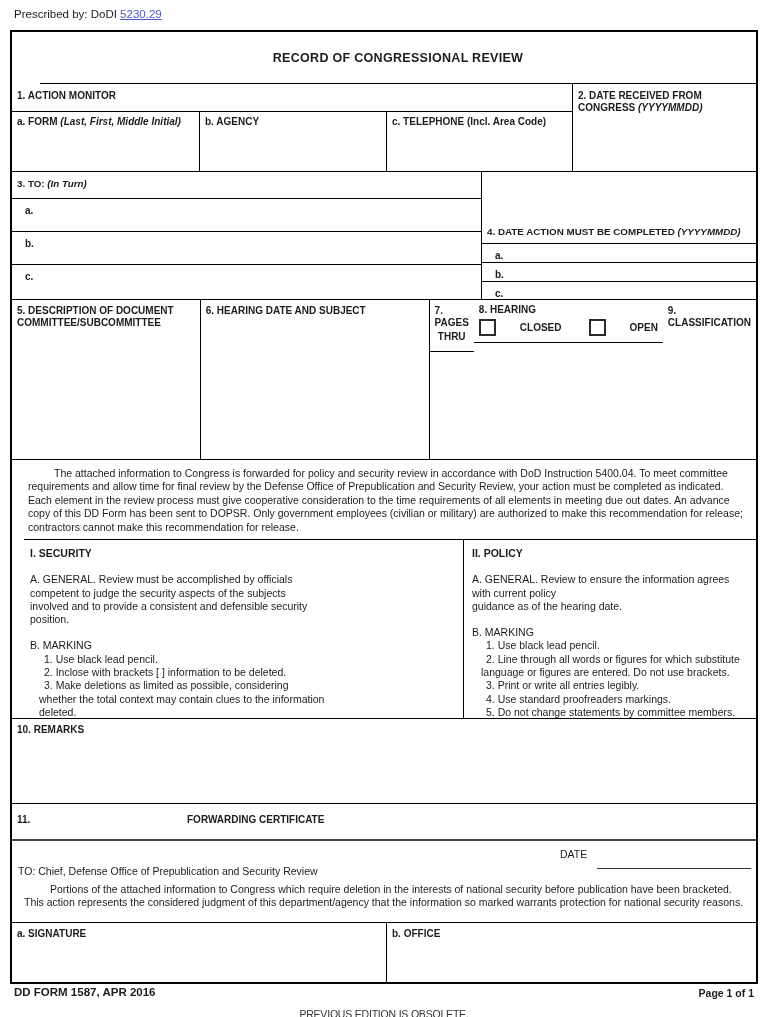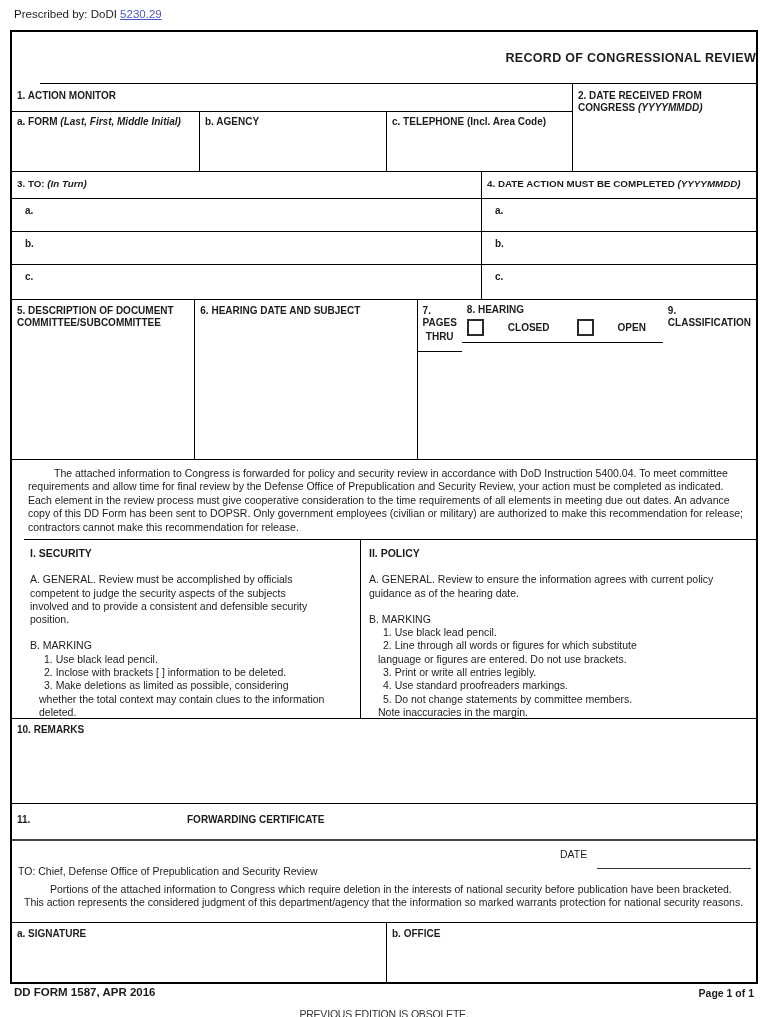--- a/index.html
+++ b/index.html
@@ -12,67 +12,67 @@
   .form { position:absolute; left:10px; top:30px; width:748px; height:954px;
           border:2px solid #000; display:flex; flex-direction:column; background:#fff; }
 
   .bb1 { border-bottom:1px solid #000; }
   .br1 { border-right:1px solid #000; }
 
   .lbl { font-weight:bold; font-size:10px; line-height:12px; }
   .it  { font-style:italic; }
 
   
-  .title-row { height:52px; display:flex; align-items:center; justify-content:flex-end;margin-left:28px; }
+  .title-row { height:52px; display:flex; align-items:center; justify-content:center;margin-left:28px; }
   .title-row .t { font-weight:bold; font-size:12.5px; letter-spacing:.3px; }
 
   
   .r12 { height:88px; display:flex; }
   .s1 { width:561px; display:flex; flex-direction:column; }
   .s1-head { height:28px; padding:6px 5px; }
   .s1-cells { flex:1; display:flex; }
   .cell { padding:4px 5px; display:flex; flex-direction:column; }
   .cell .field, .fieldfill { flex:1; }
   .c-name { width:188px; }
   .c-agency { width:187px; }
   .c-phone { flex:1; }
   .s2 { flex:1; padding:6px 5px; display:flex; flex-direction:column; }
 
   
   .r34 { height:128px; display:flex; }
   .col34 { display:flex; flex-direction:column; }
   .s3 { width:470px; }
-  .s4 { flex:1; }
+  .s4 { flex:1;margin-top:48px; }
   .hdr { height:27px; padding:6px 5px; font-weight:bold; font-size:9.8px; border-bottom:1px solid #000; white-space:nowrap; }
   .subrow { height:33px; padding:6px 0 0 13px; font-weight:bold; font-size:10px; }
   .subrow.mid { border-bottom:1px solid #000; }
   .subrow.lastr { flex:1; }
 
   
   .r59 { height:160px; display:flex; }
   .s5 { width:232px; padding:5px 5px; }
   .s6 { width:282px; padding:5px 5px; }
   .s789 { flex:1; display:flex; flex-direction:row; }
   .s7 { height:52px; padding:5px 5px; }
   .thru { text-align:center; font-weight:bold; font-size:10px; margin-top:2px; }
   .s8 { height:43px; padding:4px 5px 0 5px; }
   .cbrow { display:flex; align-items:center; margin-top:3px; }
   .cb { width:17px; height:17px; border:2px solid #2a2a2a; background:#fff; flex:0 0 auto; }
   .cbl { font-weight:bold; font-size:10px; margin-left:24px; margin-right:27px; }
-  .cbl.last { margin-right:12px; }
+  .cbl.last { margin-right:0; }
   .s9 { flex:1; padding:5px 5px; }
 
   
   .intro { height:80px; padding:7px 12px 0 4px; font-size:10.5px; line-height:13.4px;margin-left:12px; }
   .intro p { text-indent:26px; }
 
   
   .secpol { height:178px; display:flex; overflow:hidden; }
   .sp-col { padding:7px 8px 0 8px; font-size:10.5px; line-height:13.3px; overflow:hidden; }
-  .sp-left { width:349px;padding-left:18px; }
+  .sp-left { width:452px;padding-left:18px; }
   .sp-right { flex:1; }
   .sp-title { font-weight:bold; font-size:10.5px; }
   .gap { margin-top:13px; }
   .ind1 { padding-left:14px; }
   .ind2 { padding-left:9px; }
 
   
   .remarks { height:86px; border-top:1px solid #000; padding:5px 5px; }
 
   

